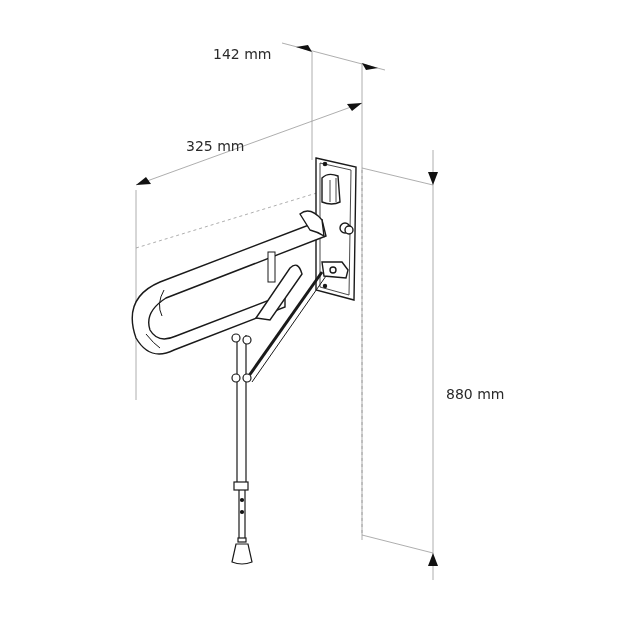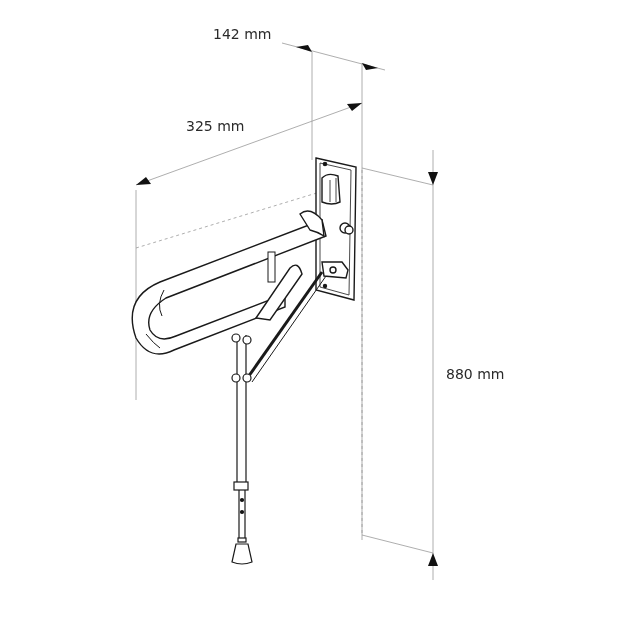--- a/index.html
+++ b/index.html
@@ -1,18 +1,18 @@
 <!DOCTYPE html>
 <html><head>
 <meta charset="utf-8">
 <style>
   html, body { margin:0; padding:0; background:#ffffff; }
   body { width:630px; height:630px; position:relative; overflow:hidden; font-family:"DejaVu Sans", sans-serif; }
   svg { position:absolute; left:0; top:0; }
-  .label { position:absolute; font-family:"DejaVu Sans", sans-serif; font-size:14px; color:#2a2a2a; white-space:nowrap; }
+  .label { position:absolute; font-family:"DejaVu Sans", sans-serif; font-size:14px; color:#2a2a2a; white-space:nowrap;margin-top:20px; }
 </style>
 </head>
 <body>
 
 <svg width="630" height="630" viewBox="0 0 630 630">
   <defs>
     <marker id="arr" viewBox="0 0 10 10" refX="9" refY="5" markerWidth="9" markerHeight="9" orient="auto-start-reverse">
       <path d="M0,1 L10,5 L0,9 z" fill="#111"></path>
     </marker>
   </defs>

